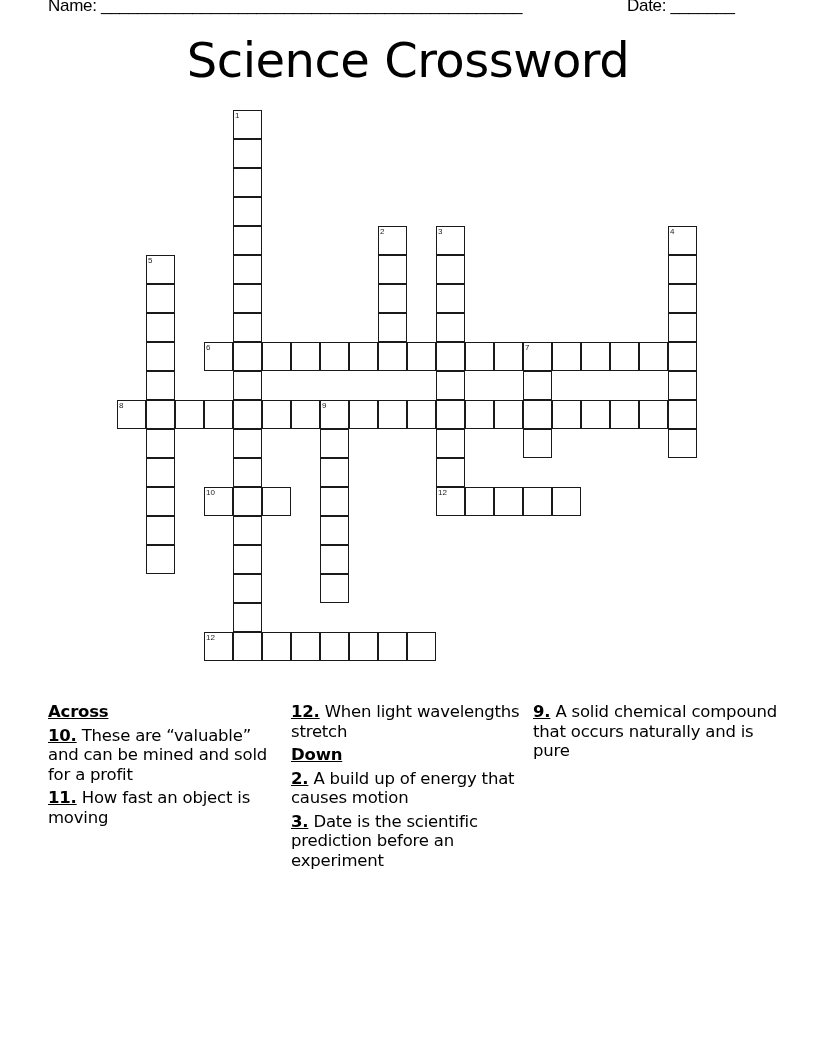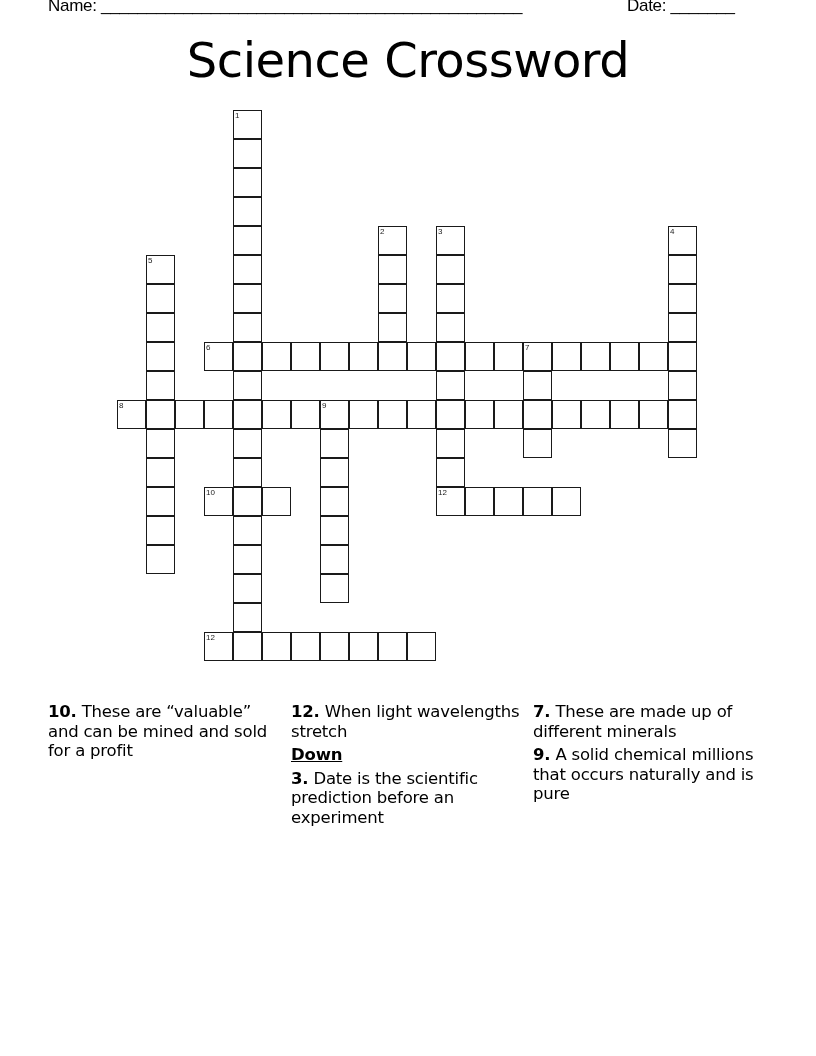--- a/index.html
+++ b/index.html
@@ -10,21 +10,21 @@
   .title { position: absolute; top: 32px; left: 0; width: 816px; text-align: center; font-family: "DejaVu Sans", sans-serif; font-size: 48px; letter-spacing: -0.5px; }
   #grid { position: absolute; left: 0; top: 0; width: 816px; height: 680px; }
   .cell { position: absolute; width: 29px; height: 29px; box-sizing: border-box; border: 1.5px solid #1a1a1a; background: #fff; }
   .cell-num { position: absolute; left: 1px; top: 0px; font-family: "Liberation Sans", sans-serif; font-size: 8px; line-height: 9px; color: #222; }
   .clues { position: absolute; top: 702px; font-family: "DejaVu Sans", sans-serif; font-size: 16.5px; line-height: 19.5px; letter-spacing: -0.2px; }
   .col1 { left: 48px; width: 236px; }
   .col2 { left: 291px; width: 236px; }
   .col3 { left: 533px; width: 250px; }
   .section-heading { font-weight: bold; text-decoration: underline; margin-bottom: 4px; }
   .clue { margin-bottom: 4px; }
-  .clue-num { font-weight: bold; }
+  .clue-num { font-weight: bold; text-decoration: underline; }
 </style>
 </head>
 <body>
 
 <div class="header">
   <span class="name-label">Name: ______________________________________________</span>
   <span class="date-label">Date: _______</span>
 </div>
 
 <div class="title">Science Crossword</div>
@@ -153,25 +153,27 @@
     </div>
     <div class="cell" style="left: 262px; top: 632px;"></div>
     <div class="cell" style="left: 291px; top: 632px;"></div>
     <div class="cell" style="left: 320px; top: 632px;"></div>
     <div class="cell" style="left: 349px; top: 632px;"></div>
     <div class="cell" style="left: 378px; top: 632px;"></div>
     <div class="cell" style="left: 407px; top: 632px;"></div>
   </div>
 
 <div class="clues col1">
+  <div class="section-heading">Across</div>
   <div class="clue"><span class="clue-num">10.</span><span> These are “valuable” and can be mined and sold for a profit</span></div>
+  <div class="clue"><span class="clue-num">11.</span><span> How fast an object is moving</span></div>
 </div>
 
 <div class="clues col2">
   <div class="clue"><span class="clue-num">12.</span><span> When light wavelengths stretch</span></div>
   <div class="section-heading">Down</div>
+  <div class="clue"><span class="clue-num">2.</span><span> A build up of energy that causes motion</span></div>
   <div class="clue"><span class="clue-num">3.</span><span> Date is the scientific prediction before an experiment</span></div>
 </div>
 
 <div class="clues col3">
-  <div class="clue"><span class="clue-num">7.</span><span> These are made up of different minerals</span></div>
-  <div class="clue"><span class="clue-num">9.</span><span> A solid chemical millions that occurs naturally and is pure</span></div>
+  <div class="clue"><span class="clue-num">9.</span><span> A solid chemical compound that occurs naturally and is pure</span></div>
 </div>
 
 </body></html>

